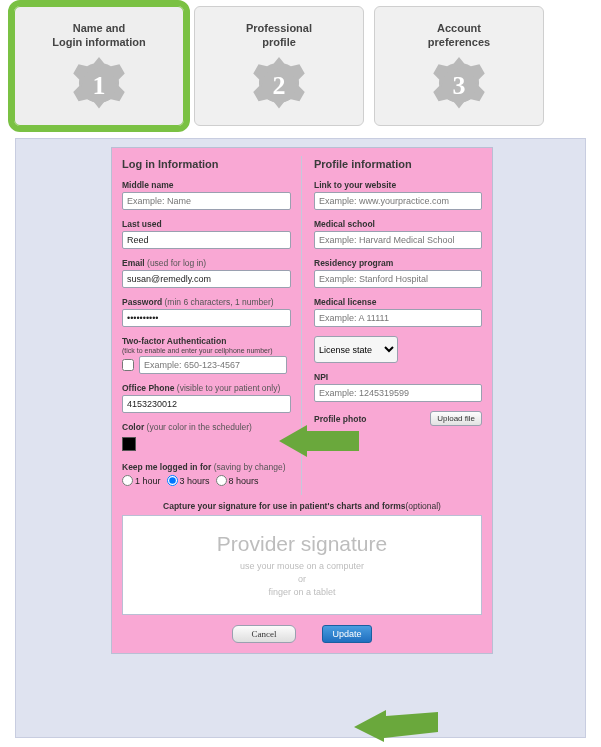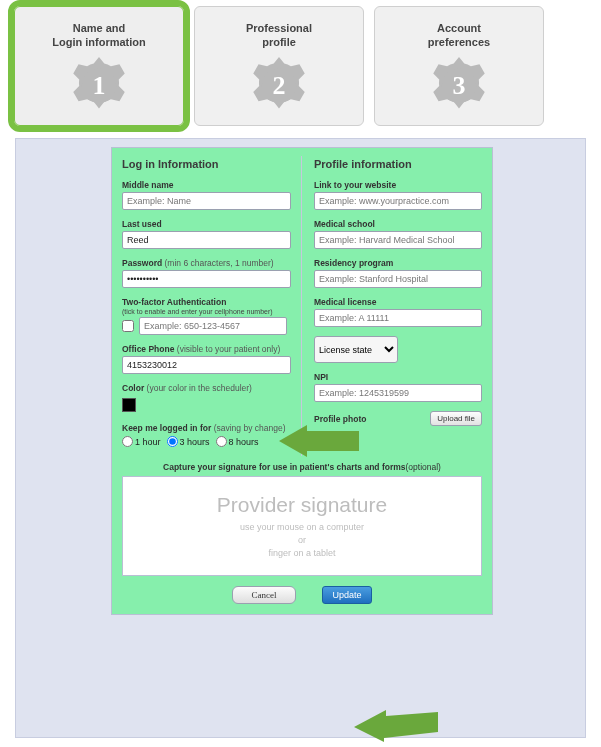--- a/index.html
+++ b/index.html
@@ -79,21 +79,21 @@
     height: 600px;
     background: #dfe3f0;
     border: 1px solid #c8cde0;
     box-sizing: border-box;
   }
   .form-inner {
     position: absolute;
     left: 95px;
     top: 8px;
     width: 382px;
-    background: #86efac;
+    background: #f9a8d4;
     border: 1px solid #b9bfd4;
     box-sizing: border-box;
     padding: 8px 10px 10px 10px;
   }
   .cols {
     display: flex;
   }
   .col-left {
     width: 180px;
     padding-right: 10px;
@@ -320,20 +320,24 @@
         <div class="field">
           <span class="flabel">Middle name</span>
           <input class="txt" type="text" placeholder="Example: Name" style="">
         </div>
 
         <div class="field">
           <span class="flabel">Last used</span>
           <input class="txt" type="text" value="Reed" style="">
         </div>
 
+        <div class="field">
+          <span class="flabel"><span>Email</span> <span class="hint">(used for log in)</span></span>
+          <input class="txt" type="text" value="susan@remedly.com" style="">
+        </div>
 
         <div class="field">
           <span class="flabel"><span>Password</span> <span class="hint">(min 6 characters, 1 number)</span></span>
           <input class="txt" type="text" value="••••••••••" style="">
         </div>
 
         <div class="field">
           <span class="flabel">
             <span>Two-factor Authentication</span>
             <span class="sub-hint">(tick to enable and enter your cellphone number)</span>

